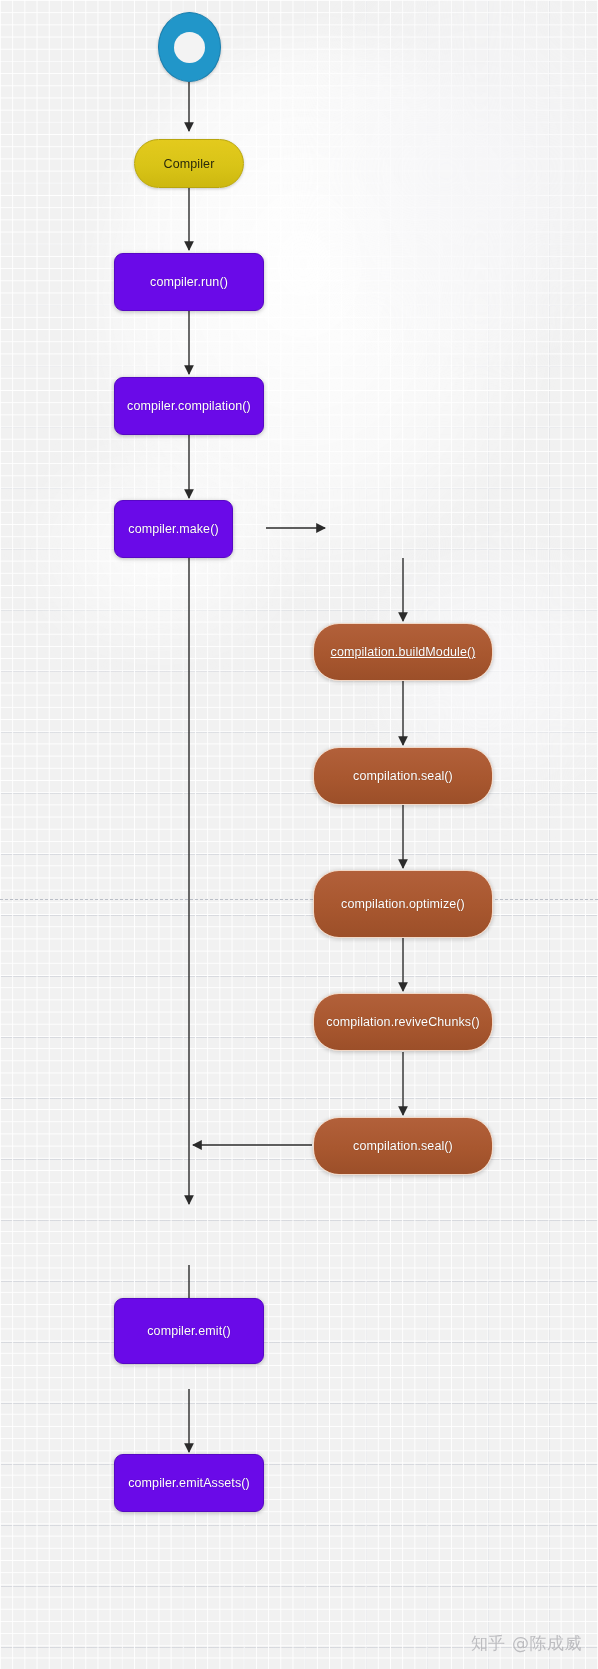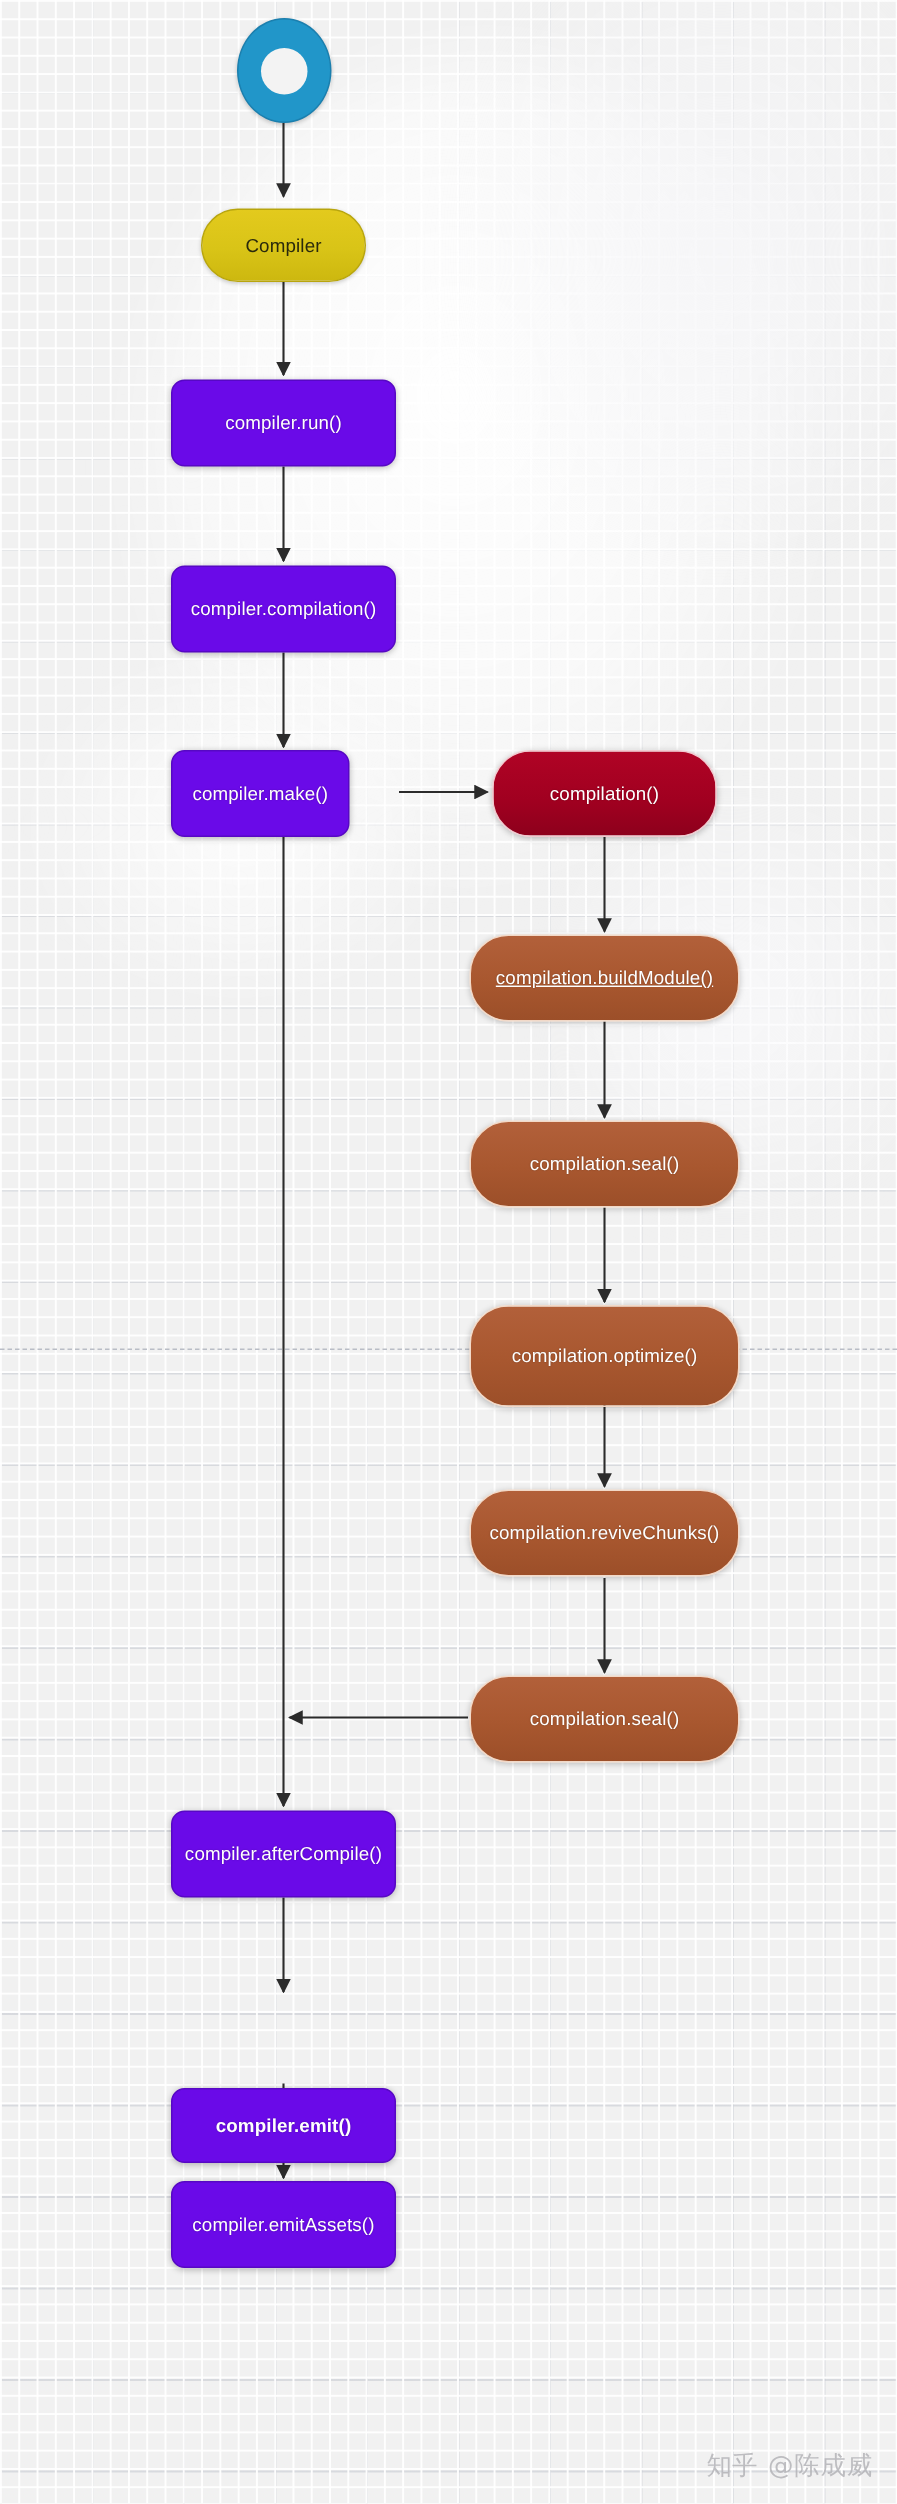--- a/index.html
+++ b/index.html
@@ -207,23 +207,20 @@
   </div>
 
   <div class="node node-rect n-purple" style="left:114px; top:377px; width:150px; height:58px;">
     <span>compiler.compilation()</span>
   </div>
 
   <div class="node node-rect n-purple" style="left:114px; top:500px; width:119px; height:58px;">
     <span>compiler.make()</span>
   </div>
 
-  <div class="node node-pill n-crimson" style="left:328px; top:500px; width:150px; height:58px;">
-    <span>compilation()</span>
-  </div>
 
   <div class="node node-pill n-brown" style="left:313px; top:623px; width:180px; height:58px;text-decoration:underline;">
     <span>compilation.buildModule()</span>
   </div>
 
   <div class="node node-pill n-brown" style="left:313px; top:747px; width:180px; height:58px;">
     <span>compilation.seal()</span>
   </div>
 
   <div class="node node-pill n-brown" style="left:313px; top:870px; width:180px; height:68px;">
@@ -231,25 +228,22 @@
   </div>
 
   <div class="node node-pill n-brown" style="left:313px; top:993px; width:180px; height:58px;">
     <span>compilation.reviveChunks()</span>
   </div>
 
   <div class="node node-pill n-brown" style="left:313px; top:1117px; width:180px; height:58px;">
     <span>compilation.seal()</span>
   </div>
 
-  <div class="node node-rect n-purple" style="left:114px; top:1207px; width:150px; height:58px;">
-    <span>compiler.afterCompile()</span>
-  </div>
-
-  <div class="node node-rect n-purple" style="left:114px; top:1392px; width:150px; height:50px;font-weight:bold;">
+
+  <div class="node node-rect n-purple" style="left:114px; top:1298px; width:150px; height:66px;">
     <span>compiler.emit()</span>
   </div>
 
   <div class="node node-rect n-purple" style="left:114px; top:1454px; width:150px; height:58px;">
     <span>compiler.emitAssets()</span>
   </div>
 
   <div class="watermark">
     <span>知乎</span>
     <span class="wm-at">@陈成威</span>

